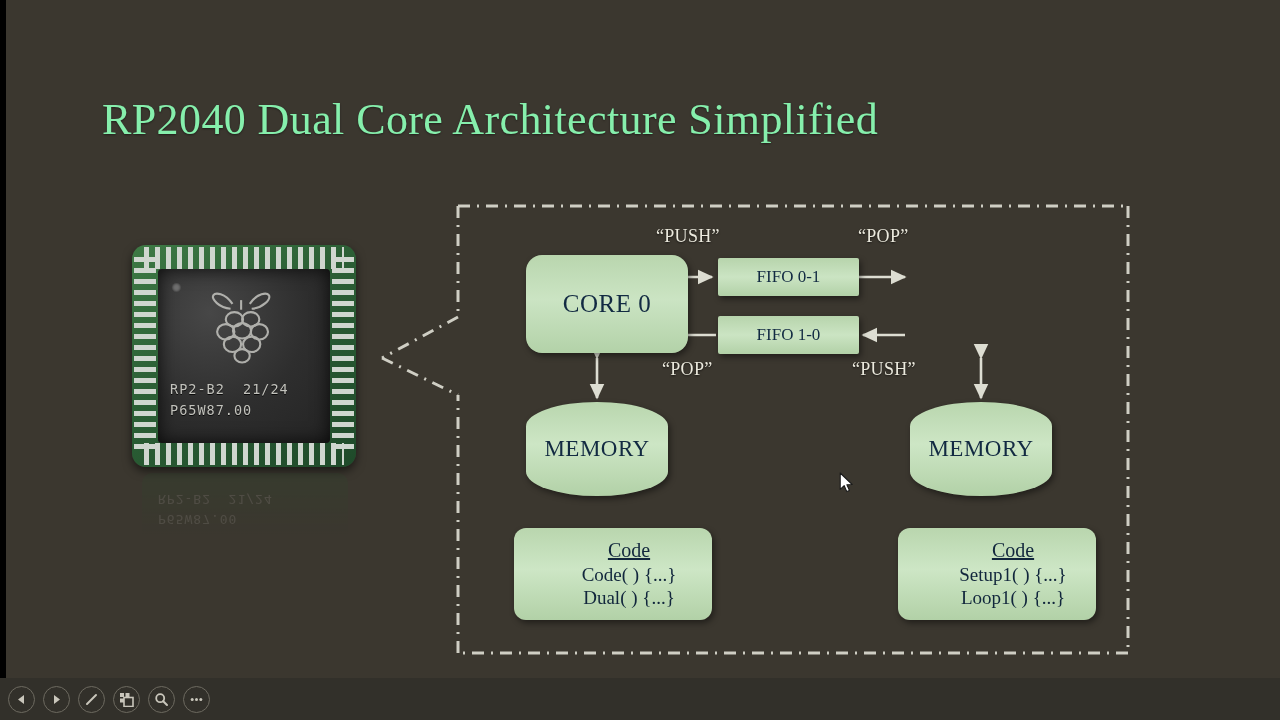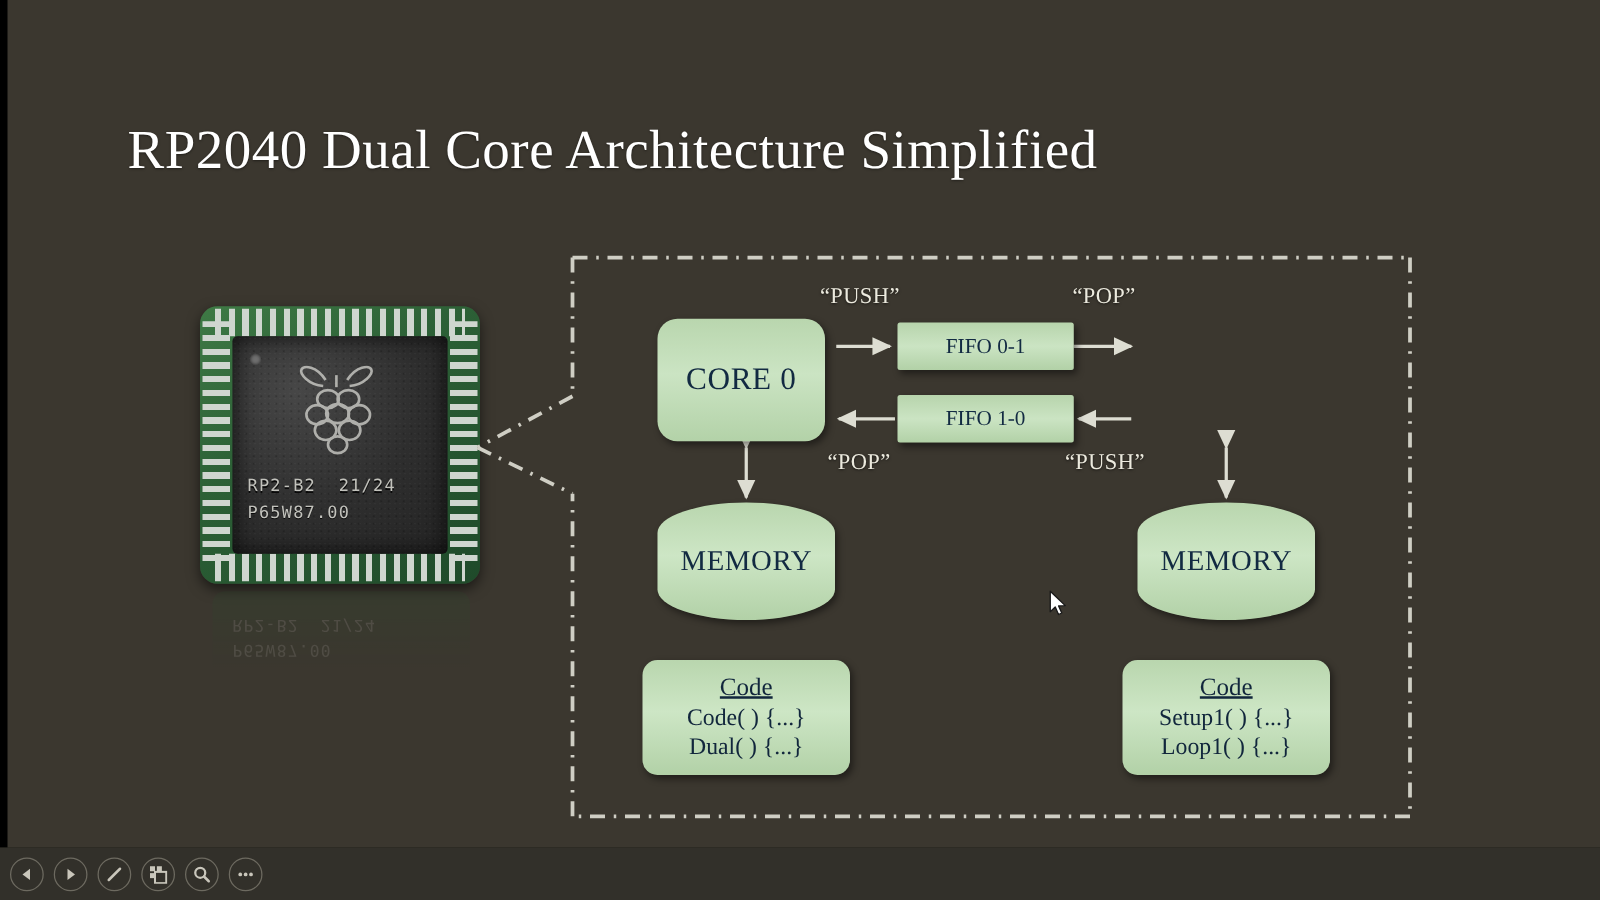--- a/index.html
+++ b/index.html
@@ -34,29 +34,29 @@
   }
 
   
   #slide-title {
     position: absolute;
     left: 96px;
     top: 96px;
     font-size: 44px;
     line-height: 1.1;
     letter-spacing: 0.4px;
-    color: #ffffff;
+    color: #86efac;
     white-space: nowrap;
     text-shadow: 0 1px 2px rgba(0,0,0,0.45);
   }
 
   
   #chip-photo {
     position: absolute;
-    left: 154px;
+    left: 126px;
     top: 245px;
     width: 252px;
     height: 222px;
   }
   .chip-board {
     position: absolute;
     left: 0; top: 0;
     width: 224px;
     height: 222px;
     border-radius: 14px;
@@ -178,21 +178,21 @@
   .node {
     position: absolute;
     display: flex;
     align-items: center;
     justify-content: center;
     color: #122a42;
     text-align: center;
     box-shadow: 2px 3px 6px rgba(0,0,0,0.45);
   }
   .core-box {
-    width: 134px;
+    width: 162px;
     height: 98px;
     border-radius: 16px;
     background: linear-gradient(to bottom, #b9d6ae 0%, #cbe4c3 45%, #b3d2a8 100%);
     font-size: 25px;
     letter-spacing: 0.5px;
   }
   #core0 { left: 520px; top: 255px; }
   #core1 { left: 904px; top: 255px; }
 
   .fifo-box {
@@ -220,20 +220,21 @@
   .code-box {
     width: 166px;
     height: 92px;
     border-radius: 12px 12px 12px 12px;
     background: linear-gradient(to bottom, #b9d6ae 0%, #cde6c5 45%, #b2d1a7 100%);
     flex-direction: column;
     justify-content: center;
     font-size: 19px;
     line-height: 1.18;
     color: #11263c;
+    padding-left: 32px;
   }
   #code0 { left: 508px; top: 528px; }
   #code1 { left: 892px; top: 528px; }
   .code-title {
     text-decoration: underline;
     font-size: 20px;
     margin-bottom: 2px;
   }
 
   

